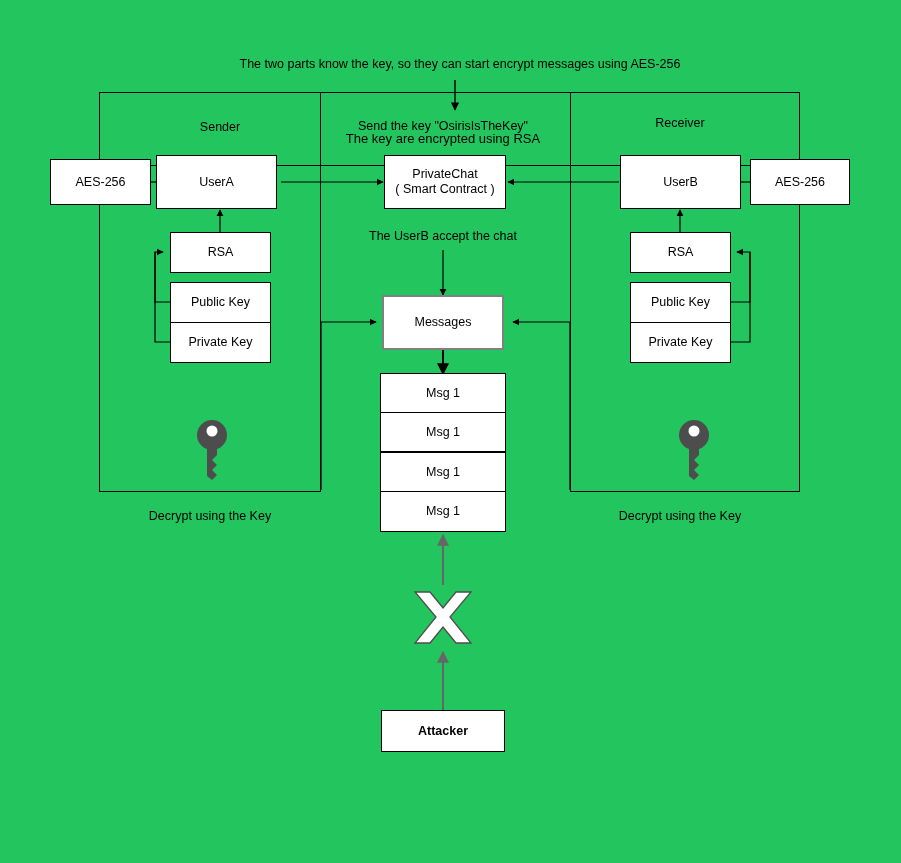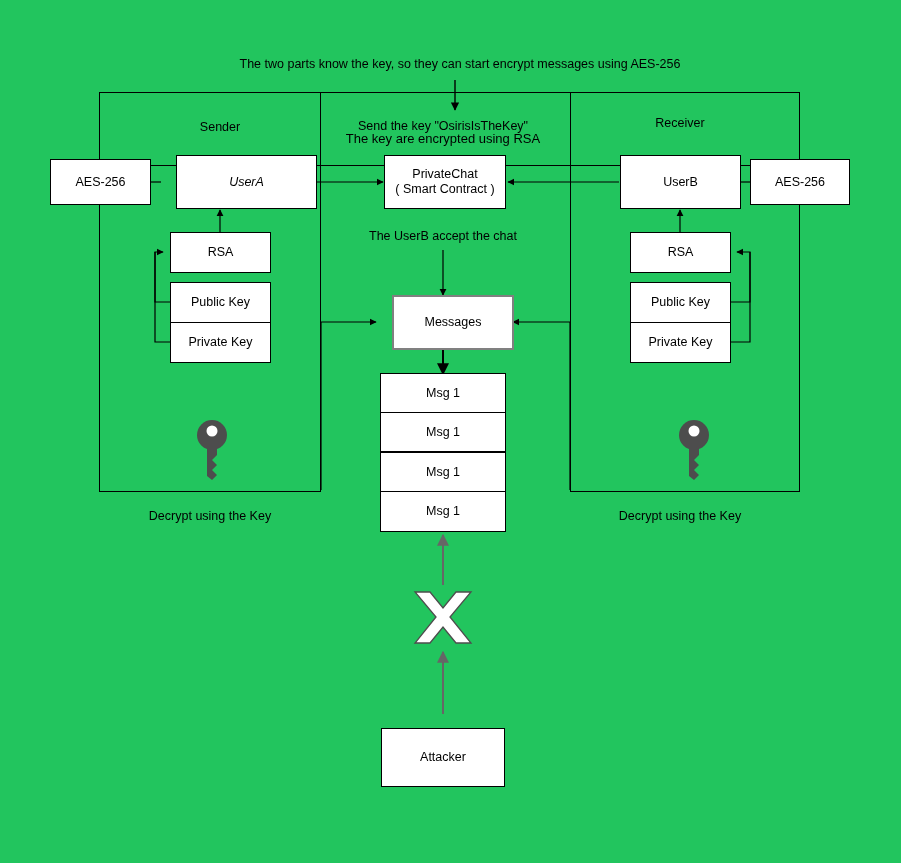--- a/index.html
+++ b/index.html
@@ -28,21 +28,20 @@
     align-items: center;
     justify-content: center;
     font-size: 12.5px;
     line-height: 15px;
     color: #000000;
     text-align: center;
     z-index: 5;
   }
   .node.grey-border {
     border: 2px solid #808080;
-    margin-left: 10px;
   }
   .caption {
     position: absolute;
     font-size: 12.5px;
     line-height: 15px;
     color: #000000;
     text-align: center;
     white-space: pre;
     z-index: 6;
   }
@@ -138,21 +137,21 @@
   <div class="caption" style="left:343px; top:119px; width:200px;">Send the key "OsirisIsTheKey"</div>
   <div class="caption small" style="left:343px; top:133px; width:200px;">The key are encrypted using RSA</div>
 
   <div class="node" style="left:50px; top:159px; width:101px; height:46px;">
     <span>AES-256</span>
   </div>
   <div class="node" style="left:750px; top:159px; width:100px; height:46px;">
     <span>AES-256</span>
   </div>
 
-  <div class="node" style="left:176px; top:155px; width:141px; height:54px;font-style:italic;">
+  <div class="node" style="left:156px; top:155px; width:121px; height:54px;">
     <span>UserA</span>
   </div>
   <div class="node" style="left:384px; top:155px; width:122px; height:54px;">
     <span class="nodeline2">PrivateChat</span>
     <span class="nodeline2">( Smart Contract )</span>
   </div>
 
   <div class="node" style="left:620px; top:155px; width:121px; height:54px;">
     <span>UserB</span>
   </div>
@@ -208,18 +207,18 @@
     <svg width="34" height="64" viewBox="0 0 34 64">
       <circle cx="17" cy="17" r="15" fill="#4d4d4d"></circle>
       <circle cx="17" cy="13" r="5.5" fill="#ffffff"></circle>
       <path d="M12 28 L12 58 L17 62 L22 57 L17 52 L22 47 L17 42 L22 37 L22 28 Z" fill="#4d4d4d"></path>
     </svg>
   </div>
 
   <div class="caption" style="left:110px; top:509px; width:200px;">Decrypt using the Key</div>
   <div class="caption" style="left:580px; top:509px; width:200px;">Decrypt using the Key</div>
 
-  <div class="node" style="left:381px; top:728px; width:124px; height:59px;">
+  <div class="node" style="left:381px; top:710px; width:124px; height:42px;font-weight:bold;">
     <span>Attacker</span>
   </div>
 
 
 </div>
 
 </body></html>

